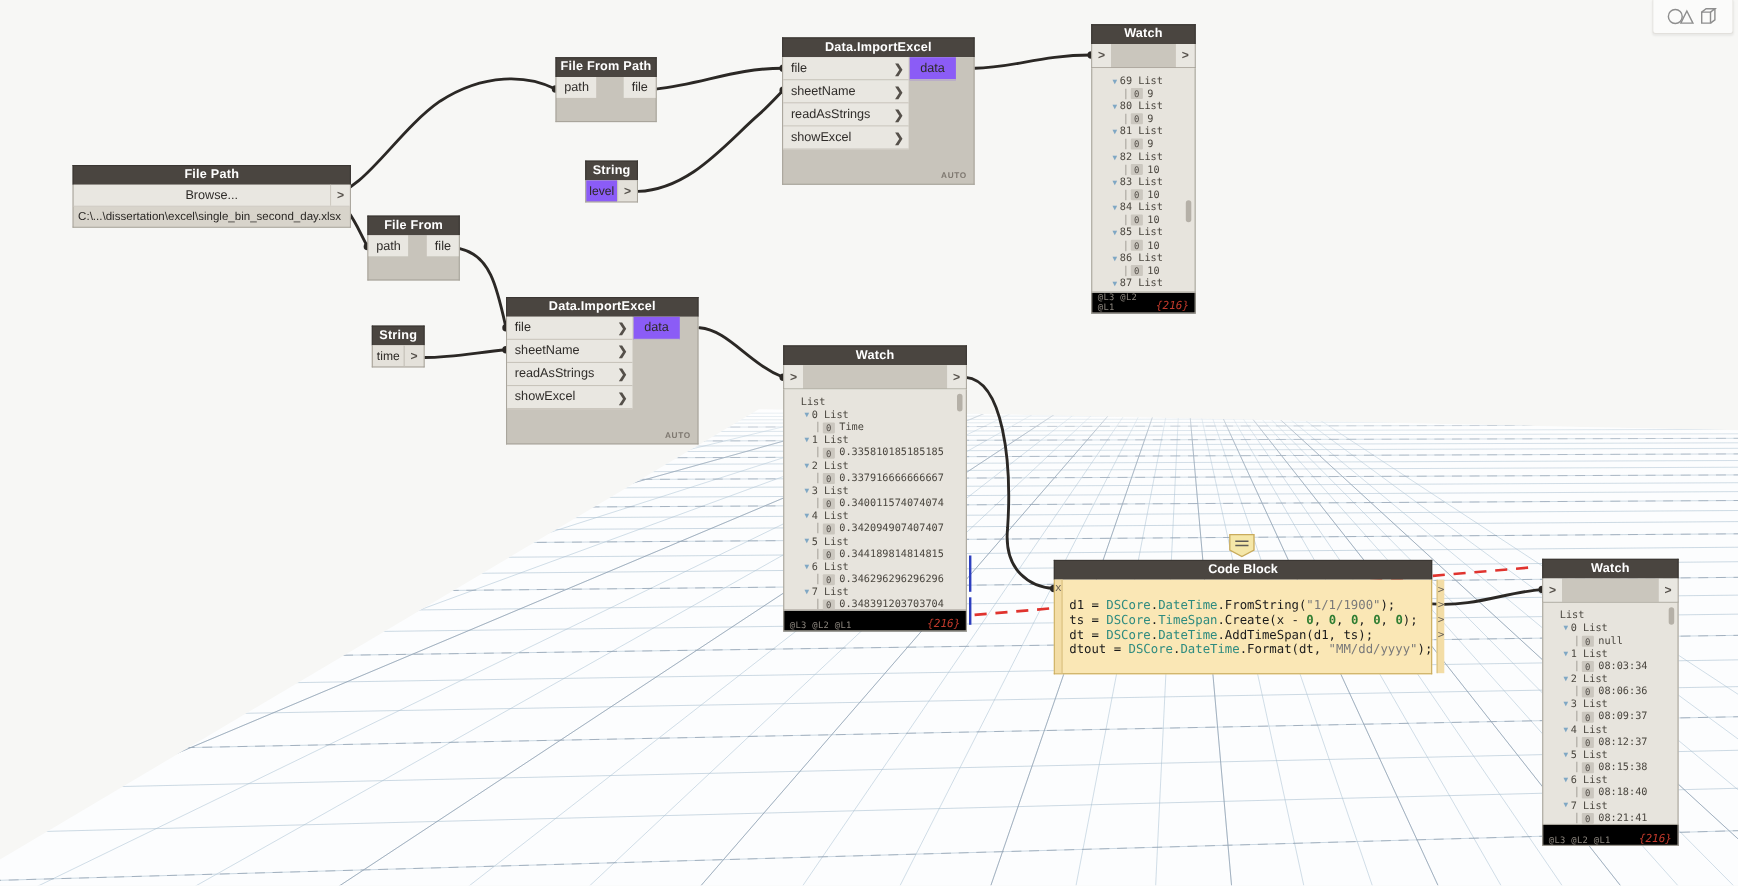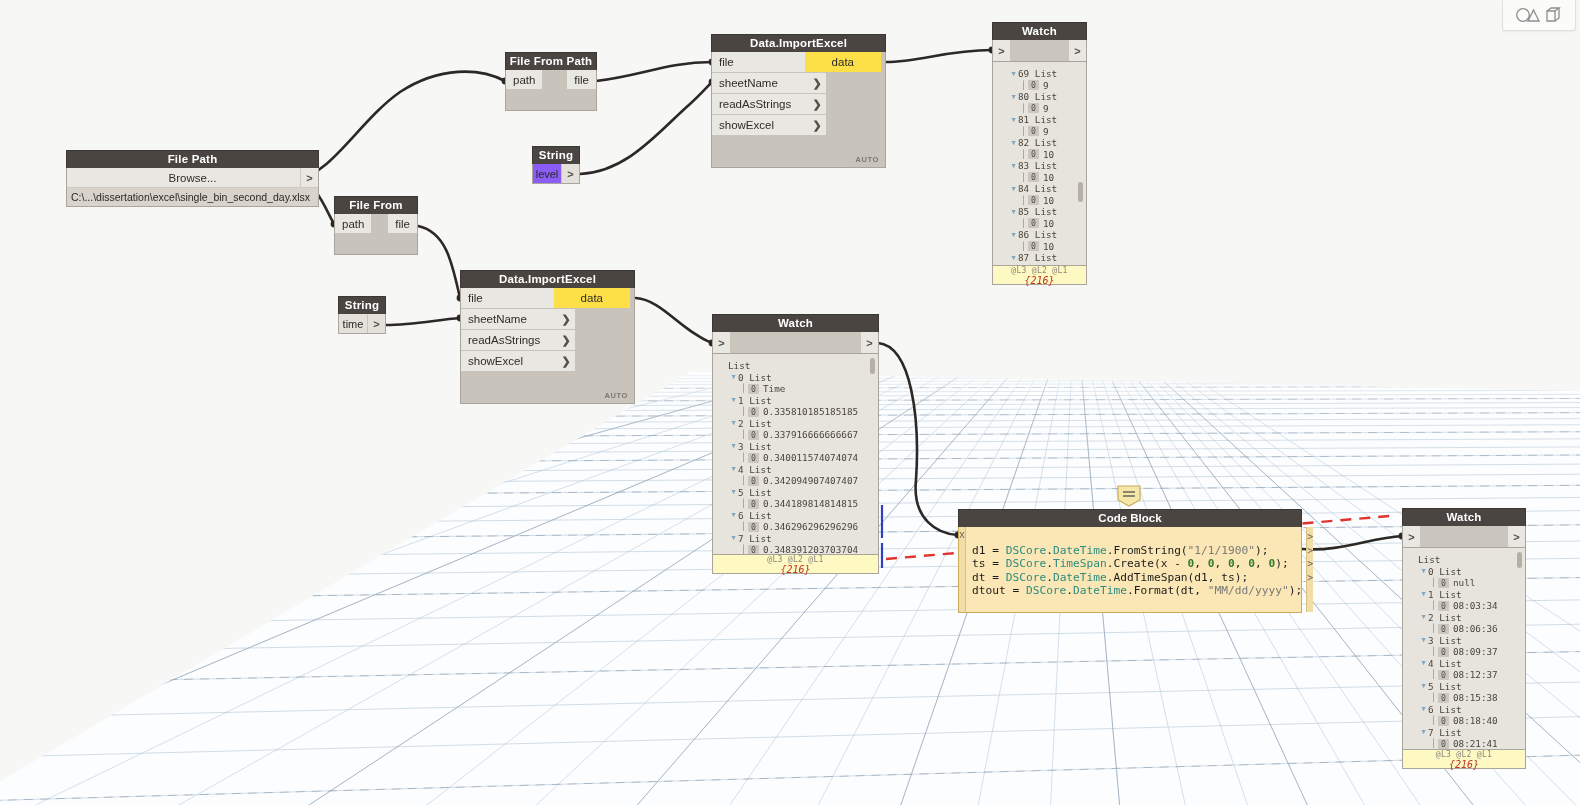--- a/index.html
+++ b/index.html
@@ -26,22 +26,22 @@
   .port{
     display:flex;align-items:center;height:20px;font-size:11.5px;color:#2f2c29;
     background:#e9e7e1;margin:0 0 0 0;border-bottom:1px solid #c8c4bb;
     position:relative;
   }
   .port .pname{padding-left:7px;flex:1;white-space:nowrap;}
   .port .chev{
     width:18px;text-align:center;color:#55504a;font-size:11px;font-weight:bold;
   }
   .outport{
-    position:absolute;right:4px;display:flex;align-items:center;justify-content:center;
-    background:#fde047;font-size:11.5px;color:#2f2c29;height:20px;padding:0 27px;
+    position:absolute;right:16px;display:flex;align-items:center;justify-content:center;
+    background:#8b5cf6;font-size:11.5px;color:#2f2c29;height:20px;padding:0 10px;
     border-bottom:1px solid #c8c4bb;
   }
   .auto{
     position:absolute;right:6px;bottom:3px;font-size:7.5px;color:#7d776f;
     letter-spacing:.6px;font-weight:bold;
   }
 
   
   #filepath .browse{
     height:19px;background:#e9e7e1;border-bottom:1px solid #cfcbc2;
@@ -82,22 +82,22 @@
   }
   .watch .wio .wmid{flex:1;background:#cac6bd;}
   .watch .wlist{
     background:#e7e4dd;border:1px solid #a9a59c;border-top:none;
     overflow:hidden;position:relative;
     font-family:"DejaVu Sans Mono", monospace;
     font-size:9.3px;color:#5d5953;
   }
   .watch .wlist .inner{padding:6px 0 0 6px;}
   .watch .wfoot{
-    height:18px;background:#fef9c3;border:1px solid #a9a59c;border-top:none;
-    display:flex;align-items:center;padding:0 5px;flex-direction:column;
+    height:18px;background:#000000;border:1px solid #a9a59c;border-top:none;
+    display:flex;align-items:flex-end;padding:0 5px;
   }
   .watch .wfoot .lvls{
     font-family:"DejaVu Sans Mono", monospace;font-size:8px;color:#8b857d;flex:1;letter-spacing:.3px;
   }
   .watch .wfoot .cnt{
     font-family:"DejaVu Sans Mono", monospace;font-size:10px;color:#c0392b;font-style:italic;
   }
   .wrow{display:flex;align-items:center;height:11.5px;white-space:nowrap;}
   .wrow .tri{color:#7fa7c4;font-size:7px;width:9px;display:inline-block;text-align:center;}
   .wrow .stub{color:#8b857d;font-size:8px;width:9px;display:inline-block;text-align:center;}

